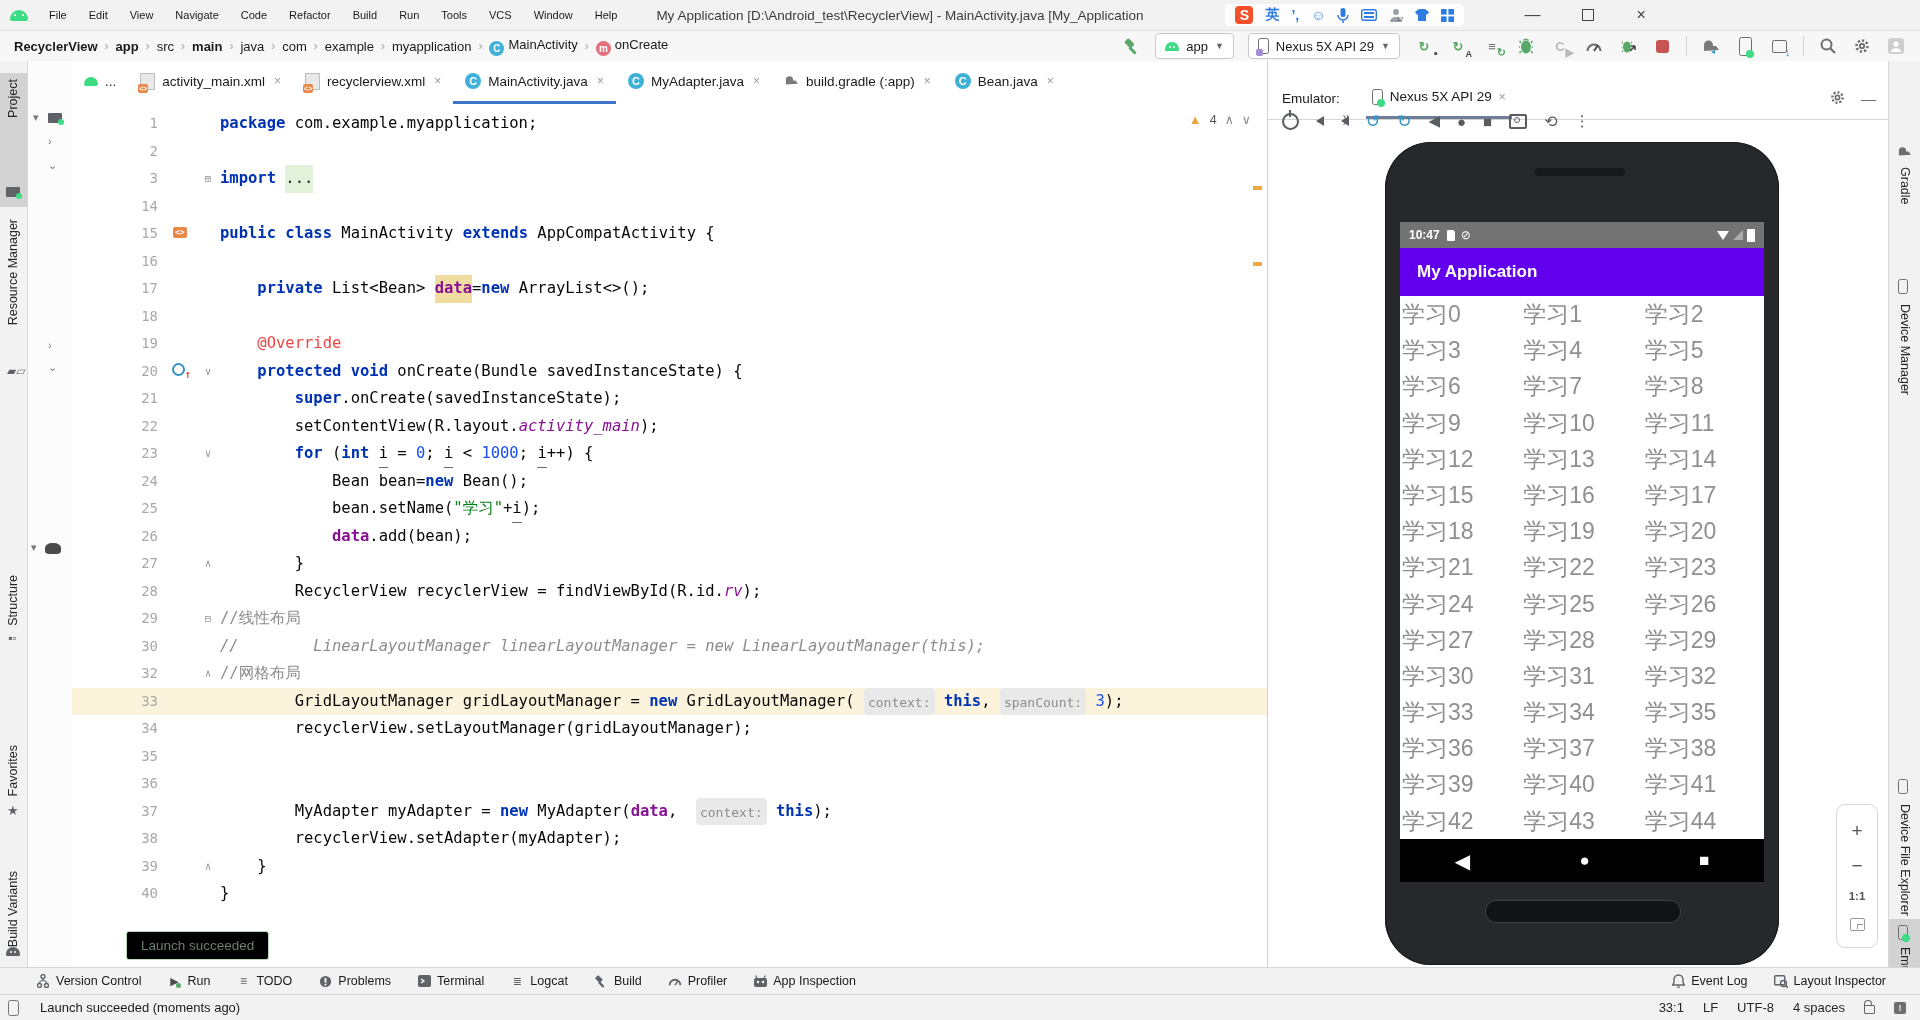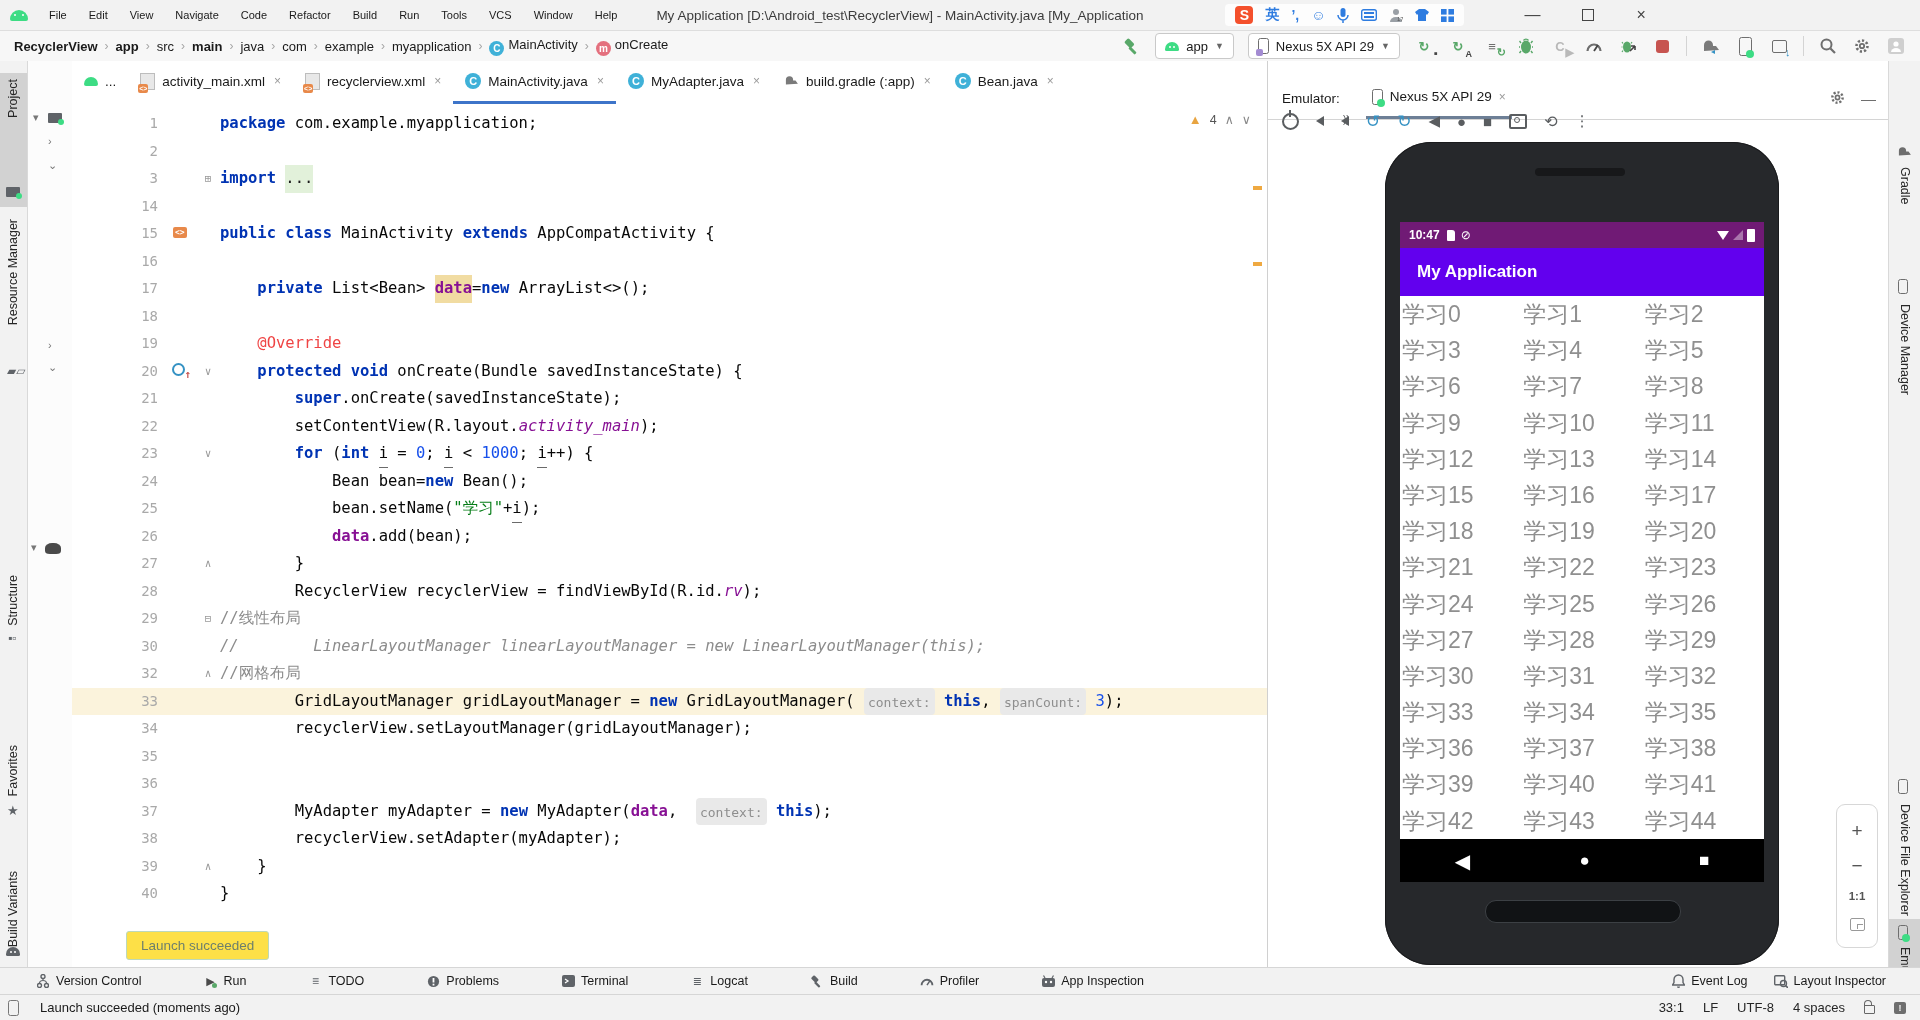--- a/index.html
+++ b/index.html
@@ -86,61 +86,61 @@
   .t-f{color:#871094;font-weight:bold;}
   .t-fh{color:#871094;font-weight:bold;background:#f1dca2;}
   .t-a{color:#ef4444;}
   .t-it{color:#871094;font-style:italic;}
   .t-u{color:#080808;border-bottom:1px solid #6a6a6a;}
   .t-fo{background:#e2f1da;}
   .t-h{background:#e9e9e9;color:#8e8e8e;border-radius:4px;padding:1px 4px;font-size:13px;}
   .warnbox{position:absolute;right:16px;top:8px;display:flex;align-items:center;gap:8px;font-size:12.5px;color:#555;font-family:"Liberation Sans",sans-serif;}
   .warn-tri{color:#e8a440;font-size:13px;}
   .stripemark{position:absolute;right:5px;width:9px;height:4px;background:#efa941;}
-  .tooltip{position:absolute;left:54px;top:827px;background:#fde047;border:1px solid #bcd8ba;border-radius:3px;padding:6px 14px;font-size:13.5px;color:#6d7f6c;font-family:"Liberation Sans",sans-serif;}
+  .tooltip{position:absolute;left:54px;top:827px;background:#000000;border:1px solid #bcd8ba;border-radius:3px;padding:6px 14px;font-size:13.5px;color:#6d7f6c;font-family:"Liberation Sans",sans-serif;}
   
   .empanel{position:absolute;left:1268px;top:0;width:620px;height:906px;background:#fff;}
   .emhead{position:absolute;left:0;top:16px;width:100%;height:43px;border-bottom:1px solid #d4d4d4;box-sizing:border-box;display:flex;align-items:center;font-size:13.5px;}
   .emtab{display:flex;align-items:center;gap:7px;margin-left:26px;height:100%;border-bottom:3px solid #6d7f96;box-sizing:border-box;padding:0 6px;}
   .emtab .x{color:#9a9a9a;font-size:12px;}
   .emhead-r{margin-left:auto;display:flex;gap:16px;margin-right:12px;color:#6e6e6e;font-size:15px;}
   .emtools{position:absolute;left:0;top:43px;width:100%;height:34px;display:flex;align-items:center;gap:17px;padding-left:14px;color:#5a5d60;font-size:15px;}
   .emtools .blue{color:#3592c4;}
   .pwr{width:13px;height:13px;border:2px solid #5a5d60;border-radius:50%;position:relative;}
   .pwr:after{content:"";position:absolute;left:4.5px;top:-5px;width:2px;height:7px;background:#5a5d60;}
   .spk{width:0;height:0;border-top:5px solid transparent;border-bottom:5px solid transparent;border-right:8px solid #5a5d60;position:relative;}
   .spk.plus:after{content:"))";position:absolute;left:2px;top:-7px;font-size:10px;color:#5a5d60;}
   .cam{width:14px;height:11px;border:2px solid #5a5d60;border-radius:2px;position:relative;}
   .cam:after{content:"";position:absolute;left:3px;top:1.5px;width:4px;height:4px;border:1.5px solid #5a5d60;border-radius:50%;}
   
   .phone{position:absolute;left:117px;top:81px;width:394px;height:823px;background:#26282b;border-radius:46px;box-shadow:0 0 0 1px #1a1b1d inset;}
   .earpiece{position:absolute;left:150px;top:26px;width:90px;height:8px;background:#17181a;border-radius:4px;}
   .grille{position:absolute;left:100px;top:758px;width:194px;height:21px;background:#111315;border:1px solid #3c4044;border-radius:11px;}
   .screen{position:absolute;left:15px;top:80px;width:364px;height:660px;background:#fff;overflow:hidden;}
-  .sbar{height:26px;background:#701a75;color:#fff;display:flex;align-items:center;font-size:12px;font-weight:bold;padding:0 9px;}
+  .sbar{height:26px;background:#737373;color:#fff;display:flex;align-items:center;font-size:12px;font-weight:bold;padding:0 9px;}
   .sbar .rt{margin-left:auto;display:flex;align-items:center;gap:4px;}
   .wifi{width:0;height:0;border-left:6px solid transparent;border-right:6px solid transparent;border-top:9px solid #fff;}
   .sig{width:0;height:0;border-left:10px solid transparent;border-bottom:10px solid #ffffff66;}
   .batt{width:8px;height:13px;background:#fff;border-radius:1px;}
   .sd{width:8px;height:11px;background:#fff;border-radius:1px 3px 1px 1px;}
   .appbar{height:48px;background:#6200ee;color:#fff;display:flex;align-items:center;font-size:17px;font-weight:bold;padding-left:17px;}
   .grid{height:543px;display:flex;flex-wrap:wrap;align-content:flex-start;overflow:hidden;}
   .gitem{width:33.33%;height:36.2px;line-height:36.2px;font-size:23px;color:#8f8f8f;padding-left:2px;box-sizing:border-box;white-space:nowrap;overflow:hidden;}
   .navbar{height:43px;background:#000;display:flex;align-items:center;justify-content:space-around;color:#fff;}
   .nav-b{font-size:20px;} .nav-h{font-size:17px;} .nav-o{font-size:17px;}
   
   .zoomctl{position:absolute;left:568px;top:743px;width:40px;height:142px;background:#fff;border:1px solid #d7d7d7;border-radius:9px;display:flex;flex-direction:column;align-items:center;justify-content:space-evenly;color:#555;}
   .zoomctl .zi{font-size:19px;line-height:1;}
   .zoomctl .ratio{font-size:11.5px;font-weight:bold;}
   .fitbox{width:13px;height:11px;border:1.5px solid #999;border-radius:2px;position:relative;}
   .fitbox:after{content:"";position:absolute;right:1px;bottom:1px;width:5px;height:4px;border-top:1.5px solid #999;border-left:1.5px solid #999;}
   
   .botbar{left:0;top:967px;width:1920px;height:27px;background:#f2f2f2;border-top:1px solid #d6d6d6;display:flex;align-items:center;font-size:12.5px;box-sizing:border-box;}
   .bitem{display:flex;align-items:center;gap:6px;margin-right:26px;white-space:nowrap;}
-  .botbar .lft{display:flex;margin-left:36px;gap:36px;}
+  .botbar .lft{display:flex;margin-left:36px;}
   .botbar .rgt{display:flex;margin-left:auto;margin-right:8px;}
   .bitem .bic{display:inline-flex;width:14px;height:14px;align-items:center;justify-content:center;color:#5f6368;}
   .greendot{position:relative;}
   .greendot:after{content:"";position:absolute;right:-2px;bottom:0;width:5px;height:5px;background:#59a869;border-radius:50%;}
   .statusbar{left:0;top:994px;width:1920px;height:26px;background:#f2f2f2;border-top:1px solid #d6d6d6;display:flex;align-items:center;font-size:13px;box-sizing:border-box;}
   .statusbar .msg{display:flex;align-items:center;gap:21px;margin-left:8px;}
   .statusbar .rgt{margin-left:auto;display:flex;align-items:center;gap:19px;margin-right:14px;color:#262626;}
   .lock{width:9px;height:7px;border:1.5px solid #666;border-radius:1px;position:relative;margin-top:4px;}
   .lock:before{content:"";position:absolute;left:-1px;top:-6px;width:6px;height:5px;border:1.5px solid #666;border-bottom:none;border-radius:4px 4px 0 0;}
   .notif{width:12px;height:12px;background:#6e6e6e;border-radius:2px;color:#f2f2f2;font-size:9px;font-weight:bold;text-align:center;line-height:12px;}

